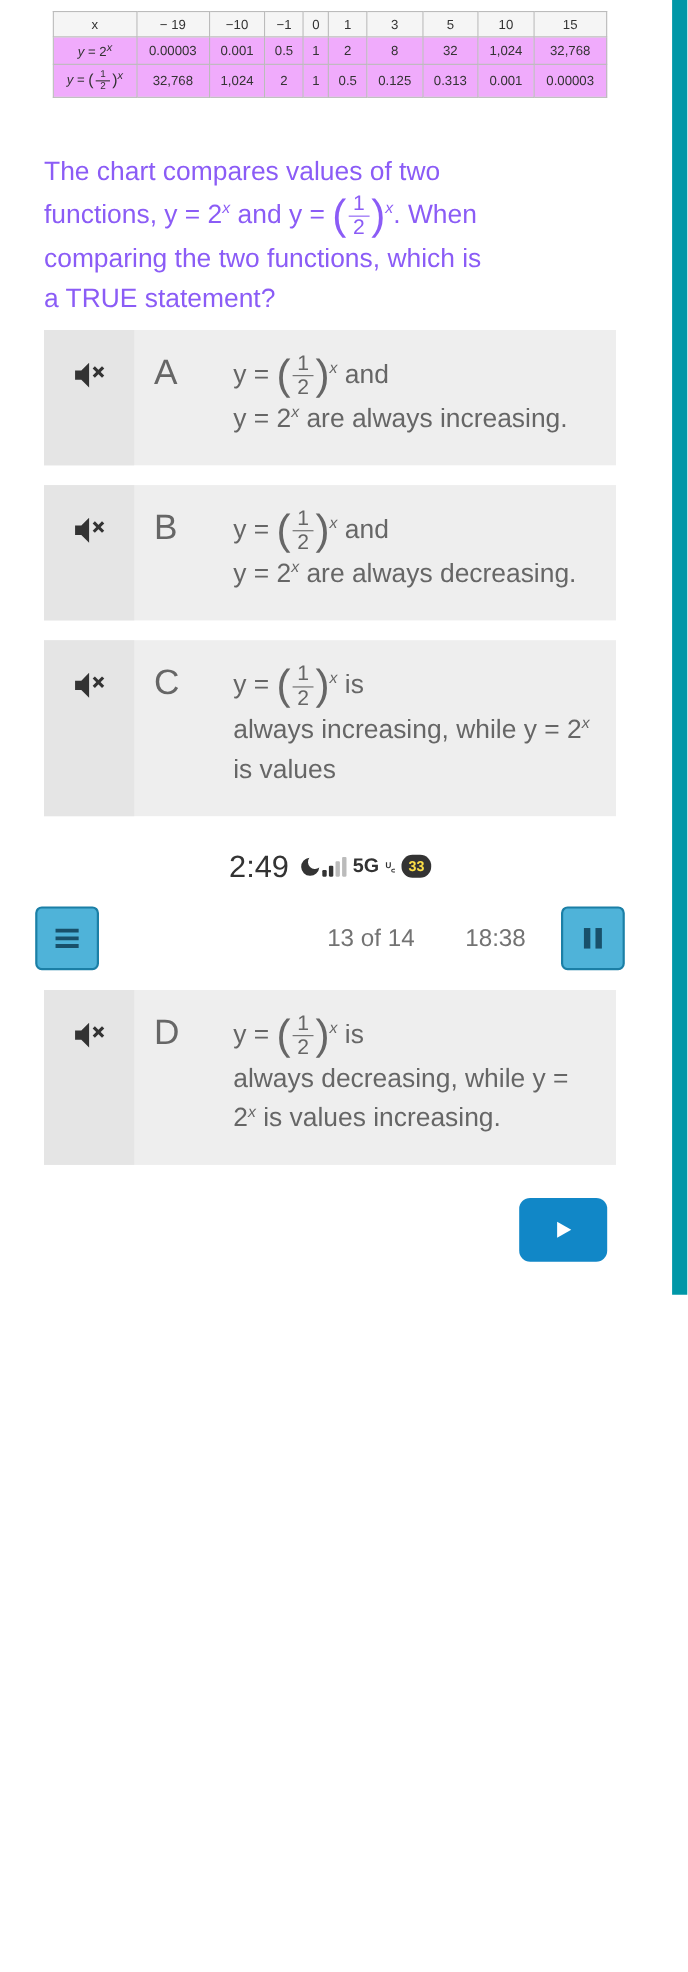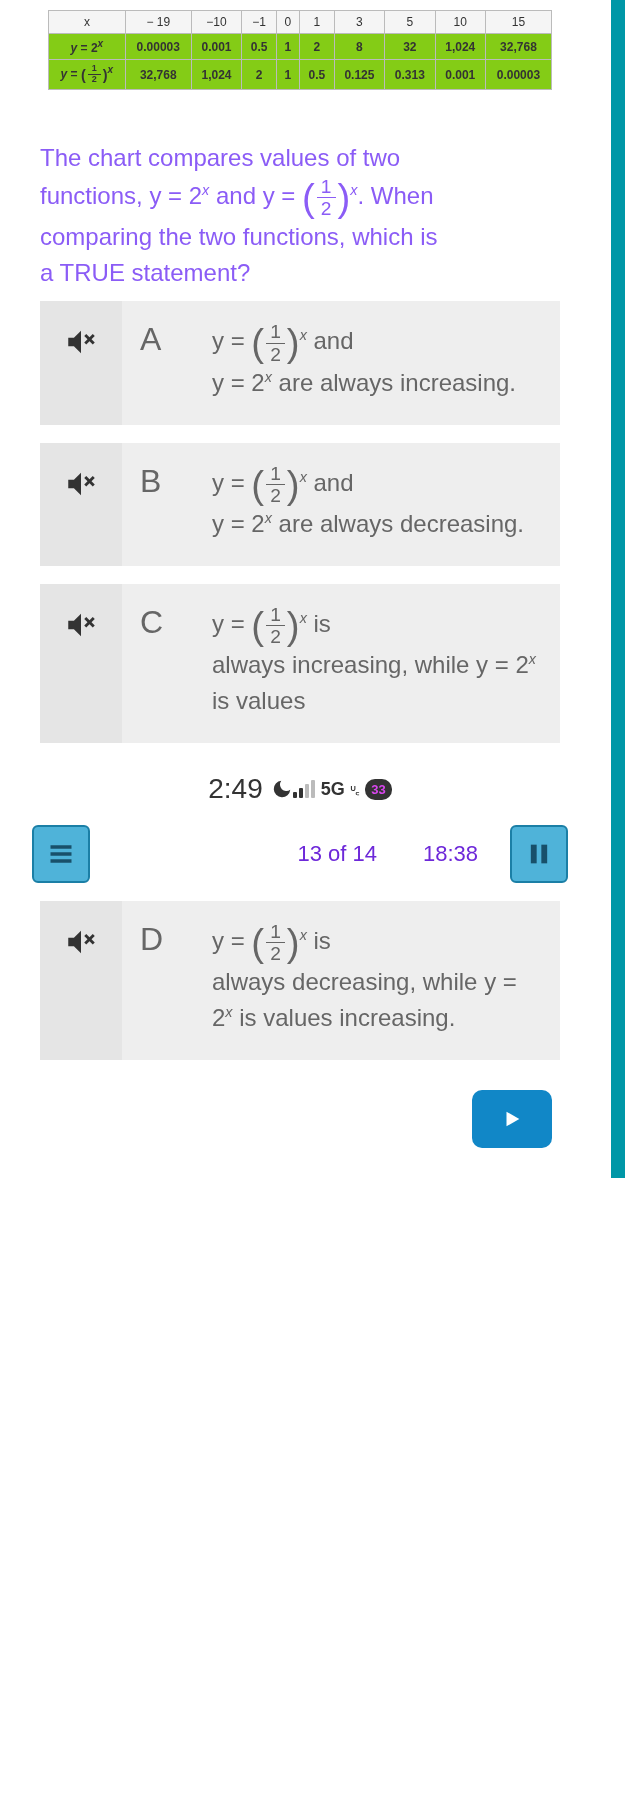--- a/index.html
+++ b/index.html
@@ -1,21 +1,21 @@
 <!DOCTYPE html>
 <html><head>
 <meta charset="utf-8">
 <style>
 * { box-sizing: border-box; margin: 0; padding: 0; }
 body { font-family: Arial, Helvetica, sans-serif; width: 625px; background: #fff; color: #333; position: relative; }
 .page { padding: 0 18px 0 18px; width: 600px; }
 .teal-bar { position: absolute; right: 0; top: 0; width: 14px; height: 1793px; background: #0097a7; }
 .table-wrap { padding: 10px 30px 30px 30px; }
 table { border-collapse: collapse; width: 100%; font-size: 12px; }
-th, td { border: 1px solid #bbb; padding: 4px 6px; text-align: center; background: #84cc16; font-weight: bold; }
+th, td { border: 1px solid #bbb; padding: 4px 6px; text-align: center; background: #f0abfc; }
 th { font-weight: normal; background: #f5f5f5; }
 .question { padding: 20px 22px 10px 22px; font-size: 24px; line-height: 1.5; color: #8b5cf6; }
 .answers { padding: 0 22px; }
 .answer-row { display: flex; background: #eee; margin-bottom: 18px; }
 .mute-cell { width: 82px; background: #e5e5e5; display: flex; align-items: flex-start; justify-content: center; padding-top: 24px; }
 .mute-cell svg { width: 34px; height: 34px; }
 .letter-cell { width: 90px; font-size: 32px; color: #666; padding: 20px 0 0 18px; }
 .text-cell { flex: 1; font-size: 24px; color: #666; padding: 20px 18px 24px 0; line-height: 1.5; }
 .frac { display: inline-block; vertical-align: middle; text-align: center; font-size: 0.8em; line-height: 1.1; margin: 0 2px; }
 .frac .num { display: block; border-bottom: 1px solid currentColor; padding: 0 4px; }
@@ -24,26 +24,26 @@
 .sup { font-size: 0.6em; vertical-align: super; font-style: italic; }
 .status-row { display: flex; align-items: center; justify-content: center; padding: 12px 18px; font-size: 28px; font-weight: 500; }
 .status-left { display: flex; align-items: center; gap: 8px; }
 .status-right { display: flex; align-items: center; gap: 6px; font-size: 18px; font-weight: 600; }
 .signal { display: inline-flex; align-items: flex-end; gap: 2px; }
 .signal span { width: 4px; background: #333; border-radius: 1px; }
 .signal span:nth-child(1){height:6px}
 .signal span:nth-child(2){height:10px}
 .signal span:nth-child(3){height:14px;background:#bbb}
 .signal span:nth-child(4){height:18px;background:#bbb}
-.batt { display: inline-flex; align-items: center; background: #333; color: #d946ef; border-radius: 10px; padding: 3px 6px; font-size: 13px; font-weight: 700; }
+.batt { display: inline-flex; align-items: center; background: #333; color: #fde047; border-radius: 10px; padding: 3px 6px; font-size: 13px; font-weight: 700; }
 .toolbar { display: flex; align-items: center; gap: 18px; padding: 8px 14px 18px 14px; }
 .sq-btn { width: 58px; height: 58px; background: #4fb3d9; border: 2px solid #1b7fa6; border-radius: 6px; display: flex; align-items: center; justify-content: center; }
 .sq-btn svg { width: 28px; height: 28px; }
 .toolbar-spacer { flex: 1; }
-.toolbar-text { font-size: 22px; color: #6d28d9; margin: 0 14px; }
+.toolbar-text { font-size: 22px; color: #737373; margin: 0 14px; }
 .play-btn { width: 80px; height: 58px; background: #1187c7; border-radius: 10px; display: flex; align-items: center; justify-content: center; margin: 30px 30px 30px auto; }
 .play-btn svg { width: 22px; height: 22px; fill: #fff; }
 .moon { width: 22px; height: 22px; }
 </style>
 </head>
 <body>
 
 <div class="teal-bar"></div>
 
 <div class="page">

